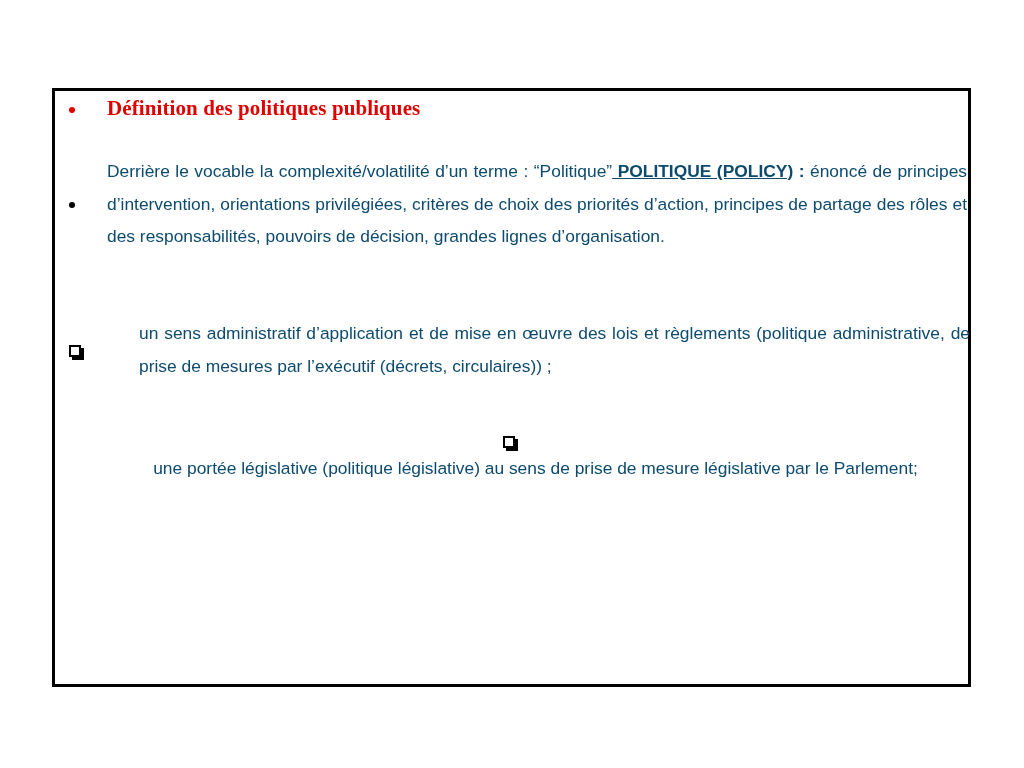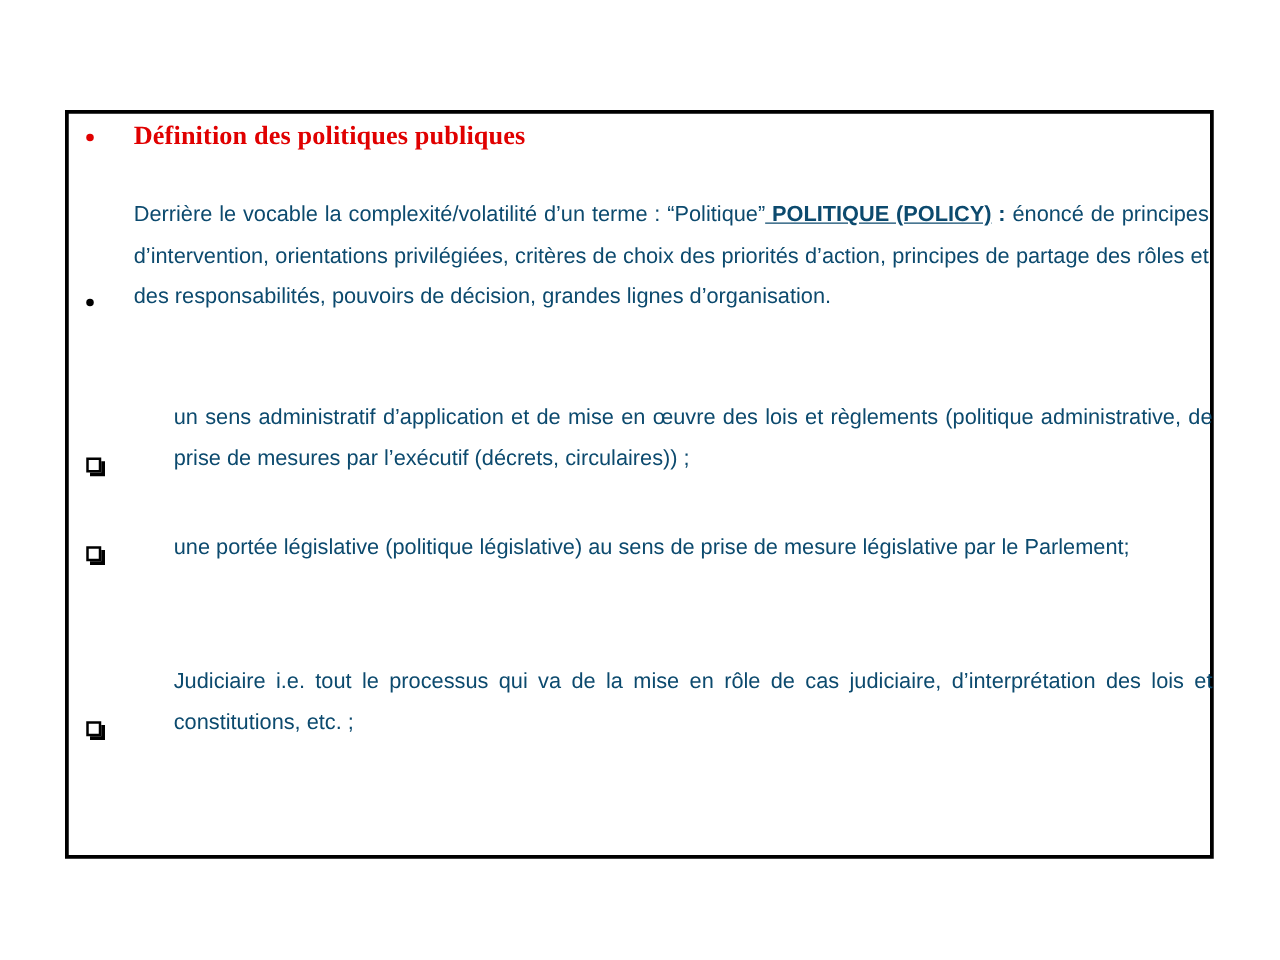--- a/index.html
+++ b/index.html
@@ -42,21 +42,21 @@
     top: 0;
     right: 0;
     bottom: 0;
     padding: 0;
   }
 
   
   .block {
     position: absolute;
     display: flex;
-    align-items: flex-end;
+    align-items: center;
   }
 
   .marker {
     flex: 0 0 auto;
     text-align: left;
     line-height: 1;
     user-select: none;
   }
 
   .body-text {
@@ -123,21 +123,21 @@
     font-size: 19px;
     color: #000000;
   }
   .cb-block .body-text {
     font-size: 17.4px;
     line-height: 1.88;
     margin-left: 36px;
   }
 
   #cb1 { left: 10px; top: 226px;  width: 905px; }
-  #cb2 { left: 10px; top: 330px;  width: 905px; }
+  #cb2 { left: 10px; top: 340px;  width: 905px; flex-direction: column; }
   #cb3 { left: 10px; top: 437px;  width: 905px; }
   #cb4 { left: 10px; top: 543px;  width: 905px; }
 
   
   .wingdings-box {
     display: inline-block;
     position: relative;
     width: 15px;
     height: 15px;
     vertical-align: middle;
@@ -200,24 +200,18 @@
         <span class="body-text"> un sens administratif d’application et de mise en œuvre des lois et règlements (politique administrative, de prise de mesures par l’exécutif (décrets, circulaires)) ;</span>
       </div>
 
       <div class="block cb-block" id="cb2">
         <span class="marker">
           <span class="wingdings-box"><span class="sq-shadow"></span><span class="sq-main"></span></span>
         </span>
         <span class="body-text">une portée législative (politique législative) au sens de prise de mesure législative par le Parlement;</span>
       </div>
 
-      <div class="block cb-block" id="cb3">
-        <span class="marker">
-          <span class="wingdings-box"><span class="sq-shadow"></span><span class="sq-main"></span></span>
-        </span>
-        <span class="body-text">Judiciaire i.e. tout le processus qui va de la mise en rôle de cas judiciaire, d’interprétation des lois et constitutions, etc. ;</span>
-      </div>
 
 
     </div>
   </div>
 
 </div>
 
 </body></html>

